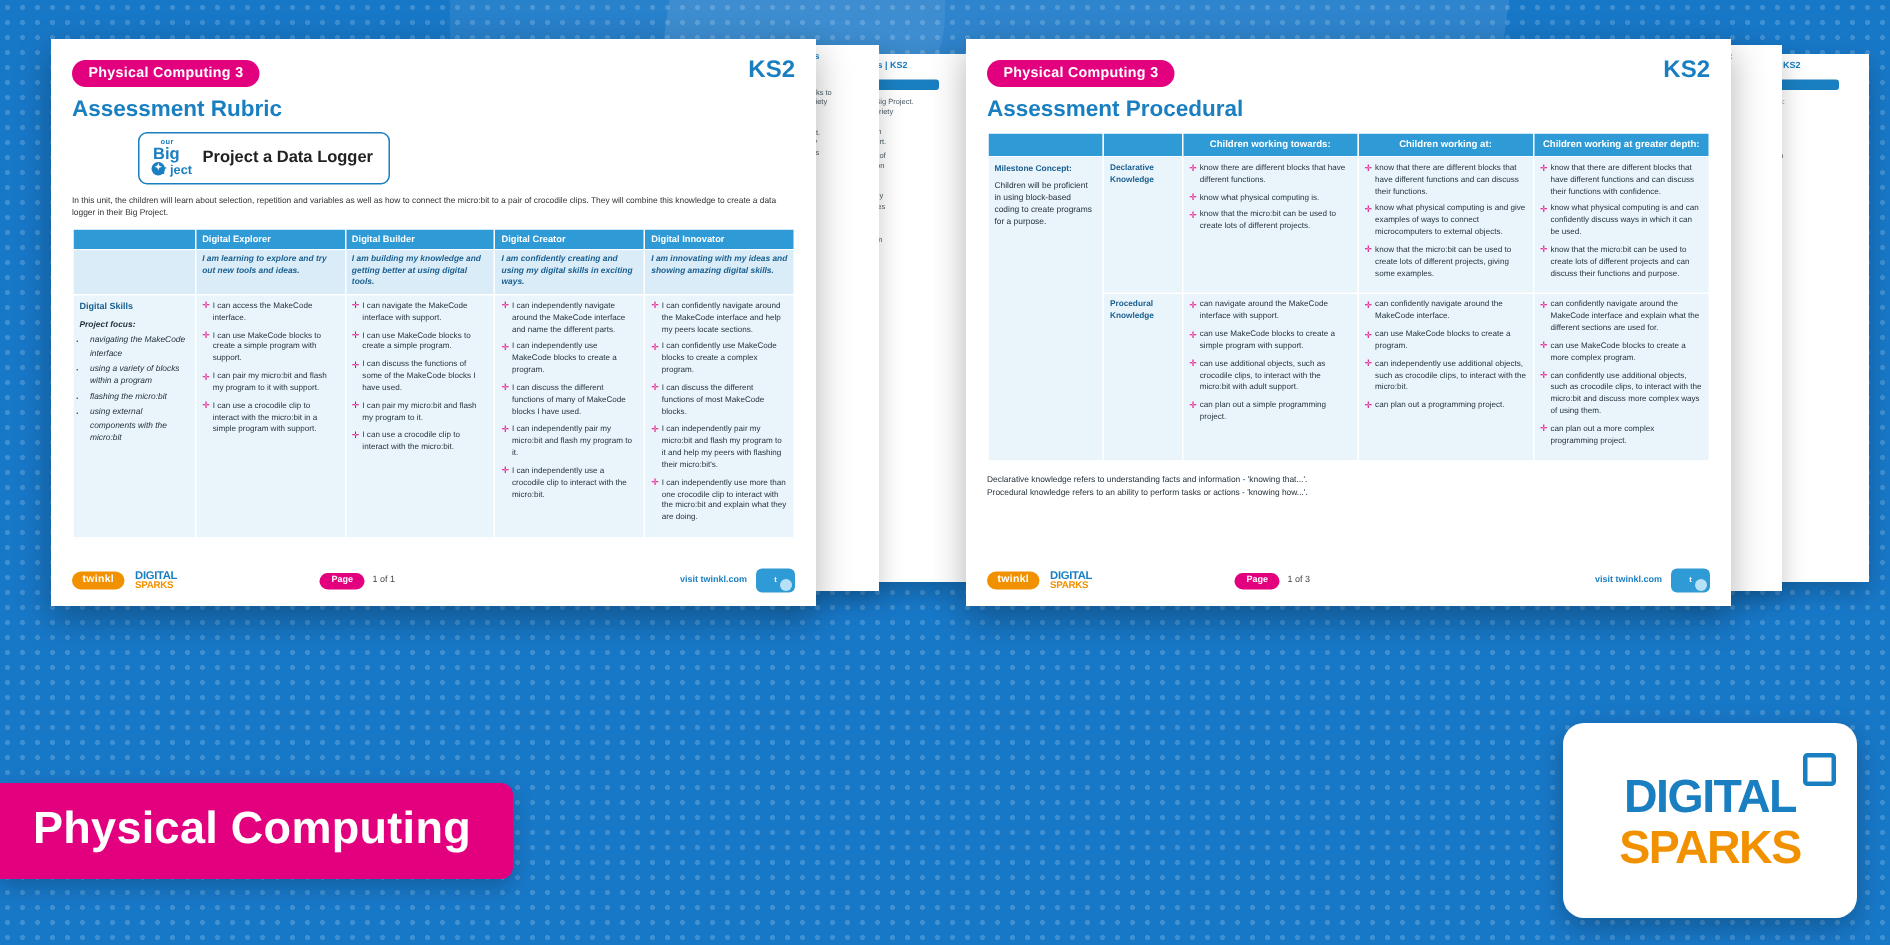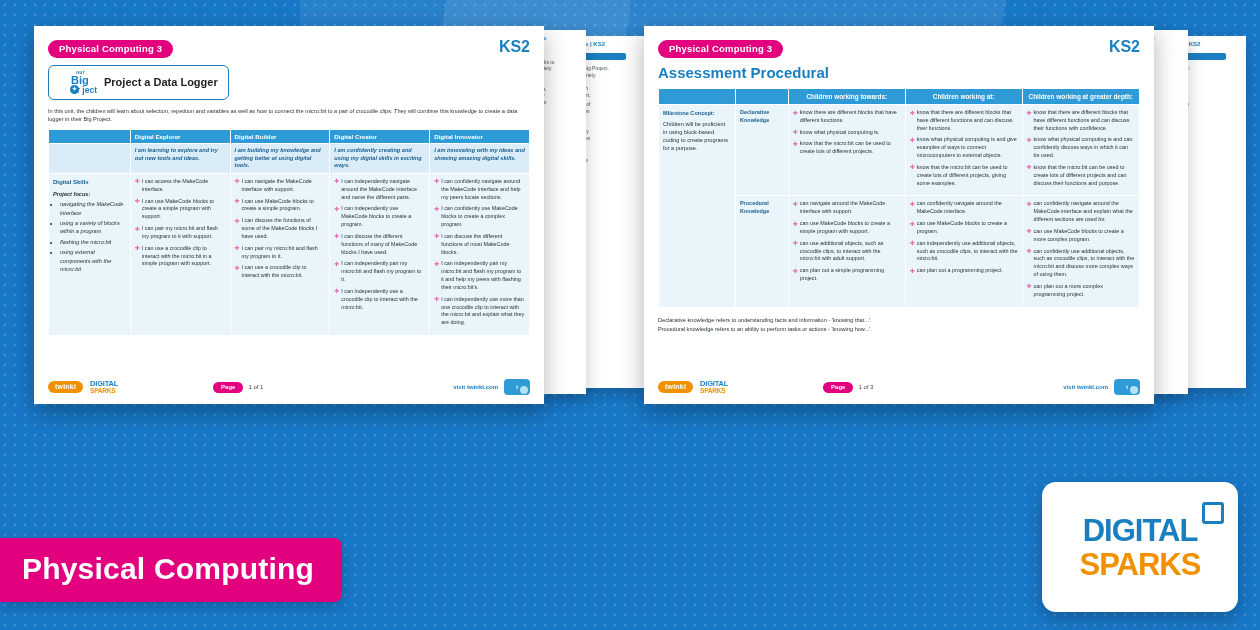--- a/index.html
+++ b/index.html
@@ -54,21 +54,21 @@
   .ks{
     position:absolute;right:14px;top:12px;
     color:#1a7fc1;font-weight:bold;font-size:16px;
   }
   .doc-title{
     color:#1a7fc1;font-weight:bold;font-size:15px;margin:6px 0 0 0;
   }
   .bigproject{
     display:flex;align-items:center;gap:7px;
     border:1.5px solid #1a7fc1;border-radius:6px;
-    padding:4px 10px 4px 22px;margin-top:7px;width:max-content;
+    padding:4px 10px 4px 9px;margin-top:7px;width:max-content;margin-left:44px;
   }
   .bp-logo{
     display:flex;flex-direction:column;line-height:1;
     color:#1a7fc1;font-weight:bold;position:relative;
   }
   .bp-our{font-size:5px;letter-spacing:.3px;margin-left:5px;}
   .bp-big{font-size:11px;}
   .bp-project{font-size:8.5px;}
   .bp-dot{
     position:absolute;left:-1px;bottom:1px;width:9px;height:9px;border-radius:50%;
@@ -147,21 +147,21 @@
     display:flex;align-items:center;justify-content:center;color:#fff;font-size:5px;font-weight:bold;
     position:relative;
   }
   .tw-badge:after{
     content:"";position:absolute;right:2px;bottom:1px;width:8px;height:8px;border-radius:50%;
     background:#b7e1f7;
   }
 
   
   .banner{
-    position:absolute;left:0;bottom:28px;
+    position:absolute;left:0;bottom:44px;
     background:#e3007f;color:#fff;
     padding:14px 28px 16px 22px;
     border-top-right-radius:8px;border-bottom-right-radius:8px;
     font-size:30px;font-weight:bold;letter-spacing:.2px;
     box-shadow:0 5px 14px rgba(0,0,0,.2);
   }
   
   .logo-card{
     position:absolute;right:22px;bottom:18px;
     width:196px;height:130px;background:#fff;border-radius:14px;
@@ -194,20 +194,21 @@
   <div class="mini-title">ng Ideas</div>
   <div class="mini-txt">digital</div>
   <div class="mini-txt">cuss the<br>ways blocks to<br>ss the variety<br>blocks to<br>gram with<br>ith support.<br>tion as my<br>d variables<br>ram.</div>
 </div>
 
 <div class="doc" style="left:34px;top:26px;width:510px;height:378px;">
   <div class="doc-inner">
     <div style="padding:12px 14px 0 14px;">
       <span class="pill">Physical Computing 3</span>
       <span class="ks">KS2</span>
+      <div class="doc-title">Assessment Rubric</div>
 
       <div class="bigproject">
         <div class="bp-logo">
           <span class="bp-our">our</span>
           <span class="bp-big">Big</span>
           <span class="bp-project">Pr  ject</span>
           <span class="bp-dot">✦</span>
         </div>
         <div class="bp-name">Project a Data Logger</div>
       </div>

